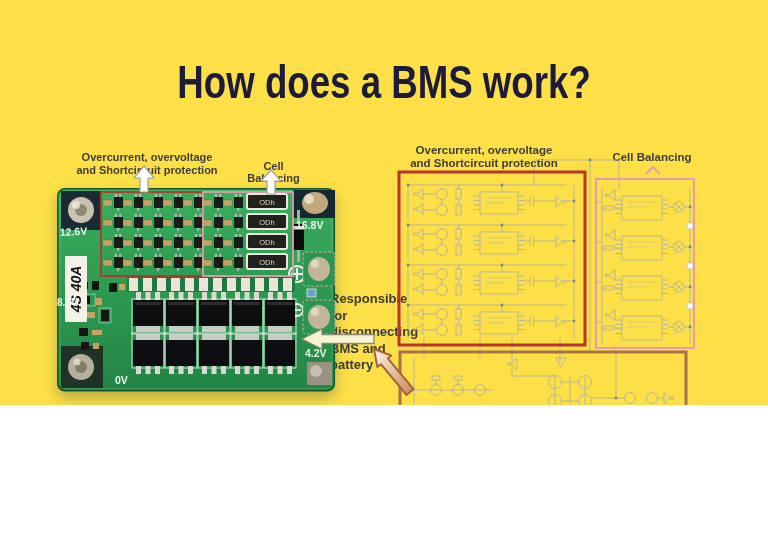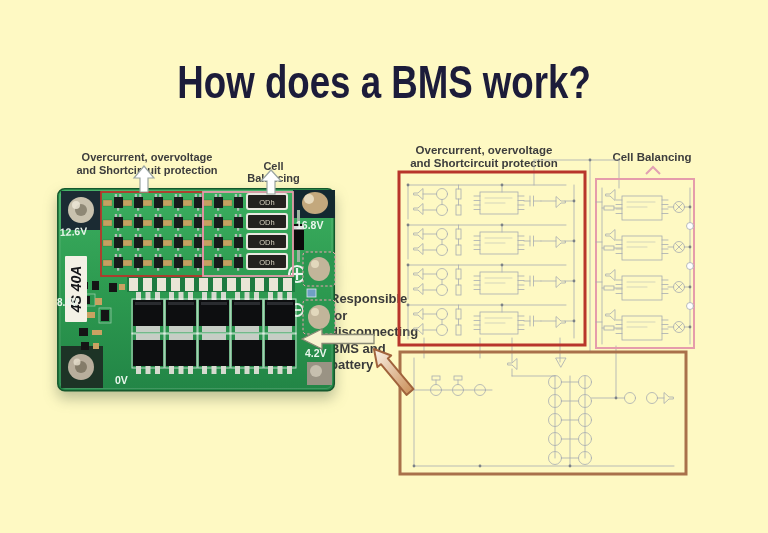--- a/index.html
+++ b/index.html
@@ -1,17 +1,17 @@
 <!DOCTYPE html>
 <html><head>
 <meta charset="utf-8">
 <style>
   html,body { margin:0; padding:0; background:#ffffff; }
   .stage {
-    position:relative; width:768px; height:533px; background:#fef9c3;
+    position:relative; width:768px; height:405px; background:#fde047;
     overflow:hidden; font-family:"Liberation Sans", sans-serif;
   }
   .title-wrap { position:absolute; top:54px; left:0; width:768px; text-align:center; }
   .title-wrap .title {
     display:inline-block; font-size:47px; font-weight:700; color:#1c1c3a;
     transform:scaleX(0.78); transform-origin:center; letter-spacing:0; white-space:nowrap;
   }
   .annot { position:absolute; color:#3d3d3d; font-weight:700; text-align:center; }
   .annot .ln { white-space:nowrap; }
   #photo-prot { left:72px; top:151px; width:150px; font-size:11px; line-height:12.5px; }

